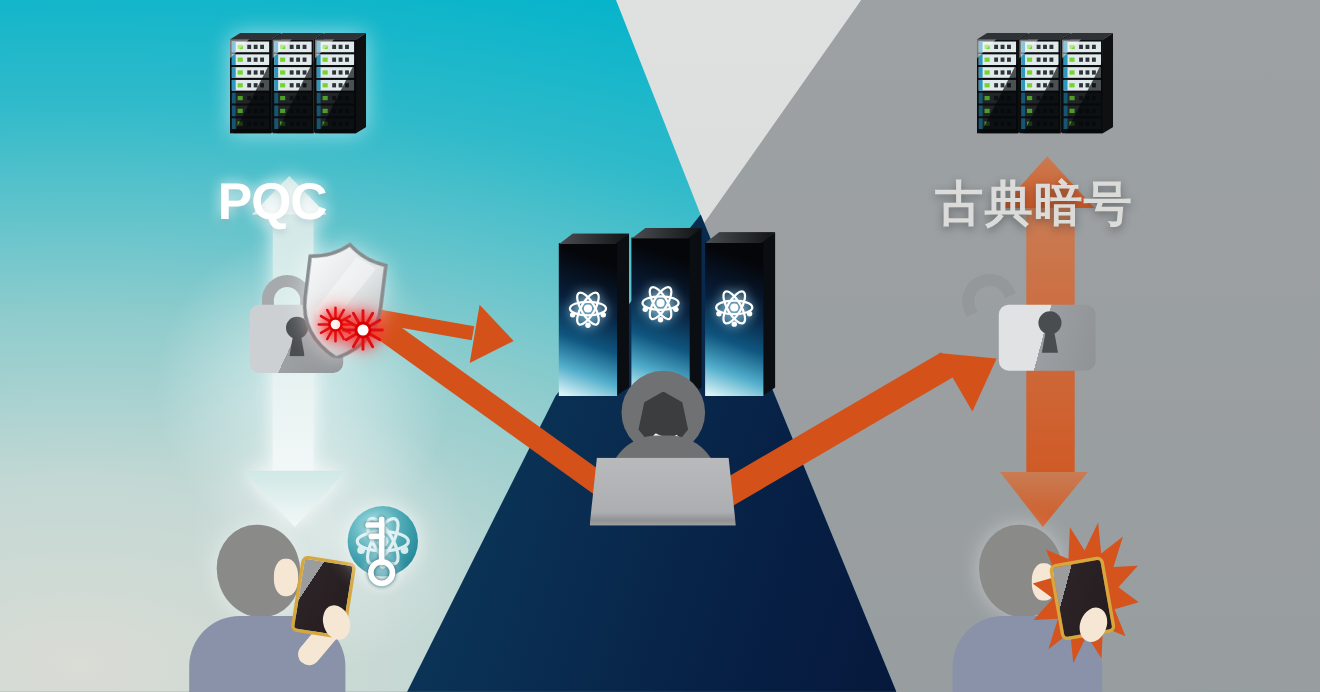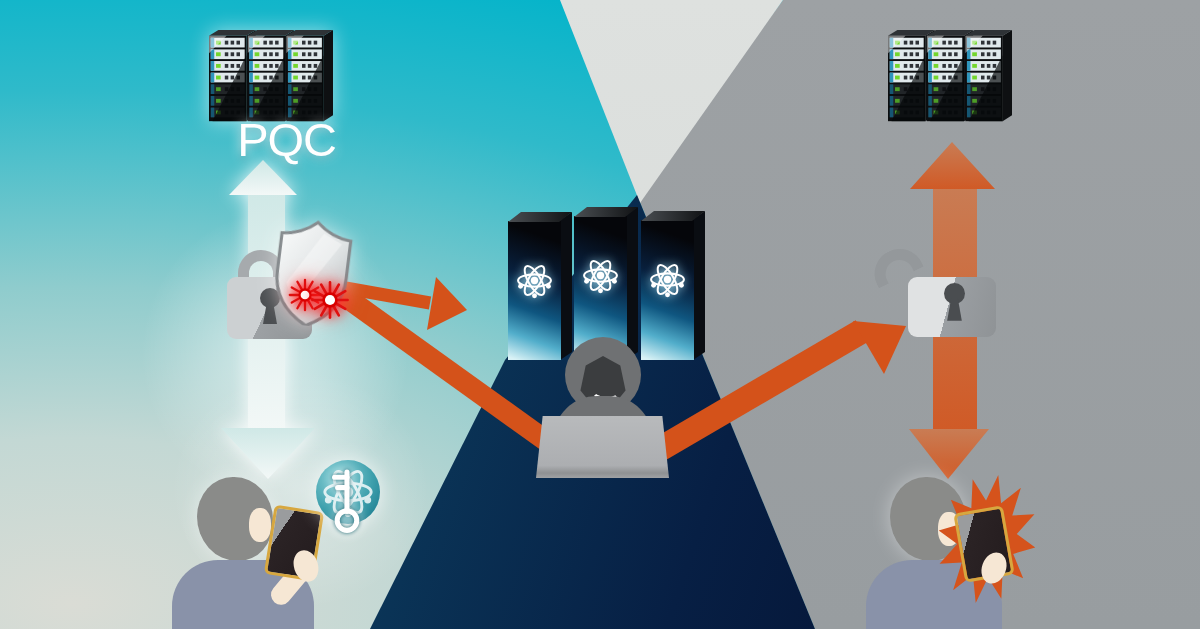--- a/index.html
+++ b/index.html
@@ -14,21 +14,21 @@
   .bg-gray{background:linear-gradient(180deg,#9da1a4 0%,#989da0 100%);
            clip-path:polygon(783px 0px,1200px 0px,1200px 629px,815px 629px,637px 195px);}
   .bg-vee{background:linear-gradient(180deg,#dee1df 0%,#d6dad8 100%);
           clip-path:polygon(560px 0px,783px 0px,640px 203px);}
   .bg-navy{background:linear-gradient(108deg,#1d5a74 0%,#0b3a5c 35%,#071f44 62%,#041030 88%);
            clip-path:polygon(637px 195px,815px 629px,370px 629px,505px 360px);}
 
   .glow-spot{background:radial-gradient(ellipse at center,rgba(255,255,255,.55) 0%,rgba(255,255,255,0) 70%);}
 
   
-  .syslabel{font-weight:normal;text-align:right;line-height:1;}
+  .syslabel{font-weight:bold;text-align:left;line-height:1;margin-top:43px;}
   .label-pqc{left:198px;top:116px;width:138px;font-size:47px;letter-spacing:-1px;color:#ffffff;
              text-shadow:0 0 12px rgba(255,255,255,.9),0 3px 6px rgba(0,80,90,.25);}
   .label-cla{left:850px;top:121px;width:204px;font-size:44px;letter-spacing:1px;color:#dbdbd9;
              text-shadow:0 3px 8px rgba(40,44,46,.45);}
 
   
   svg.overlay{position:absolute;inset:0;width:1200px;height:629px;pointer-events:none;}
   .glow-white{filter:drop-shadow(0 0 9px rgba(255,255,255,.85));}
   .glow-soft{filter:drop-shadow(0 0 10px rgba(255,255,255,.55));}
   .glow-red{filter:drop-shadow(0 0 4px rgba(255,40,40,.95)) drop-shadow(0 0 9px rgba(255,0,0,.55));}
@@ -197,20 +197,21 @@
       </linearGradient>
     </defs>
     <g fill="url(#og)">
       <rect x="933" y="185" width="44" height="248"></rect>
       <polygon points="952,142 910,189 995,189"></polygon>
       <polygon points="948,479 909,429 989,429"></polygon>
     </g>
   </svg>
 
   <div class="abs syslabel label-pqc">PQC</div>
+  <div class="abs syslabel label-cla">古典暗号</div>
 
   <div>
     <div class="abs hair" style="left:197px;top:477px;width:76px;height:84px"></div>
     <div class="abs cheek" style="left:249px;top:508px;width:22px;height:34px"></div>
     <div class="abs jacket" style="left:172px;top:560px;width:142px;height:69px"></div>
     <div class="abs forearm" style="left:280px;top:560px;width:20px;height:48px;transform:rotate(40deg)"></div>
     <div class="abs phone" style="left:269px;top:508px;transform:rotate(9deg)"></div>
     <div class="abs hand" style="left:294px;top:550px;width:24px;height:32px;transform:rotate(-18deg)"></div>
   </div>
 

